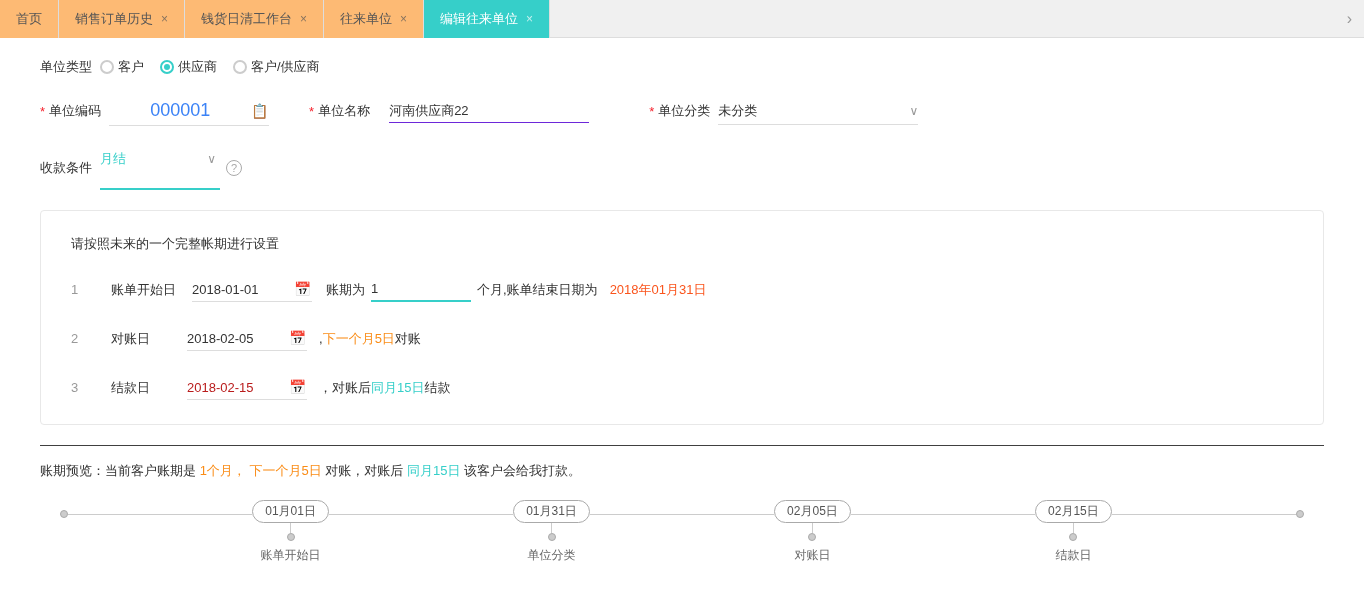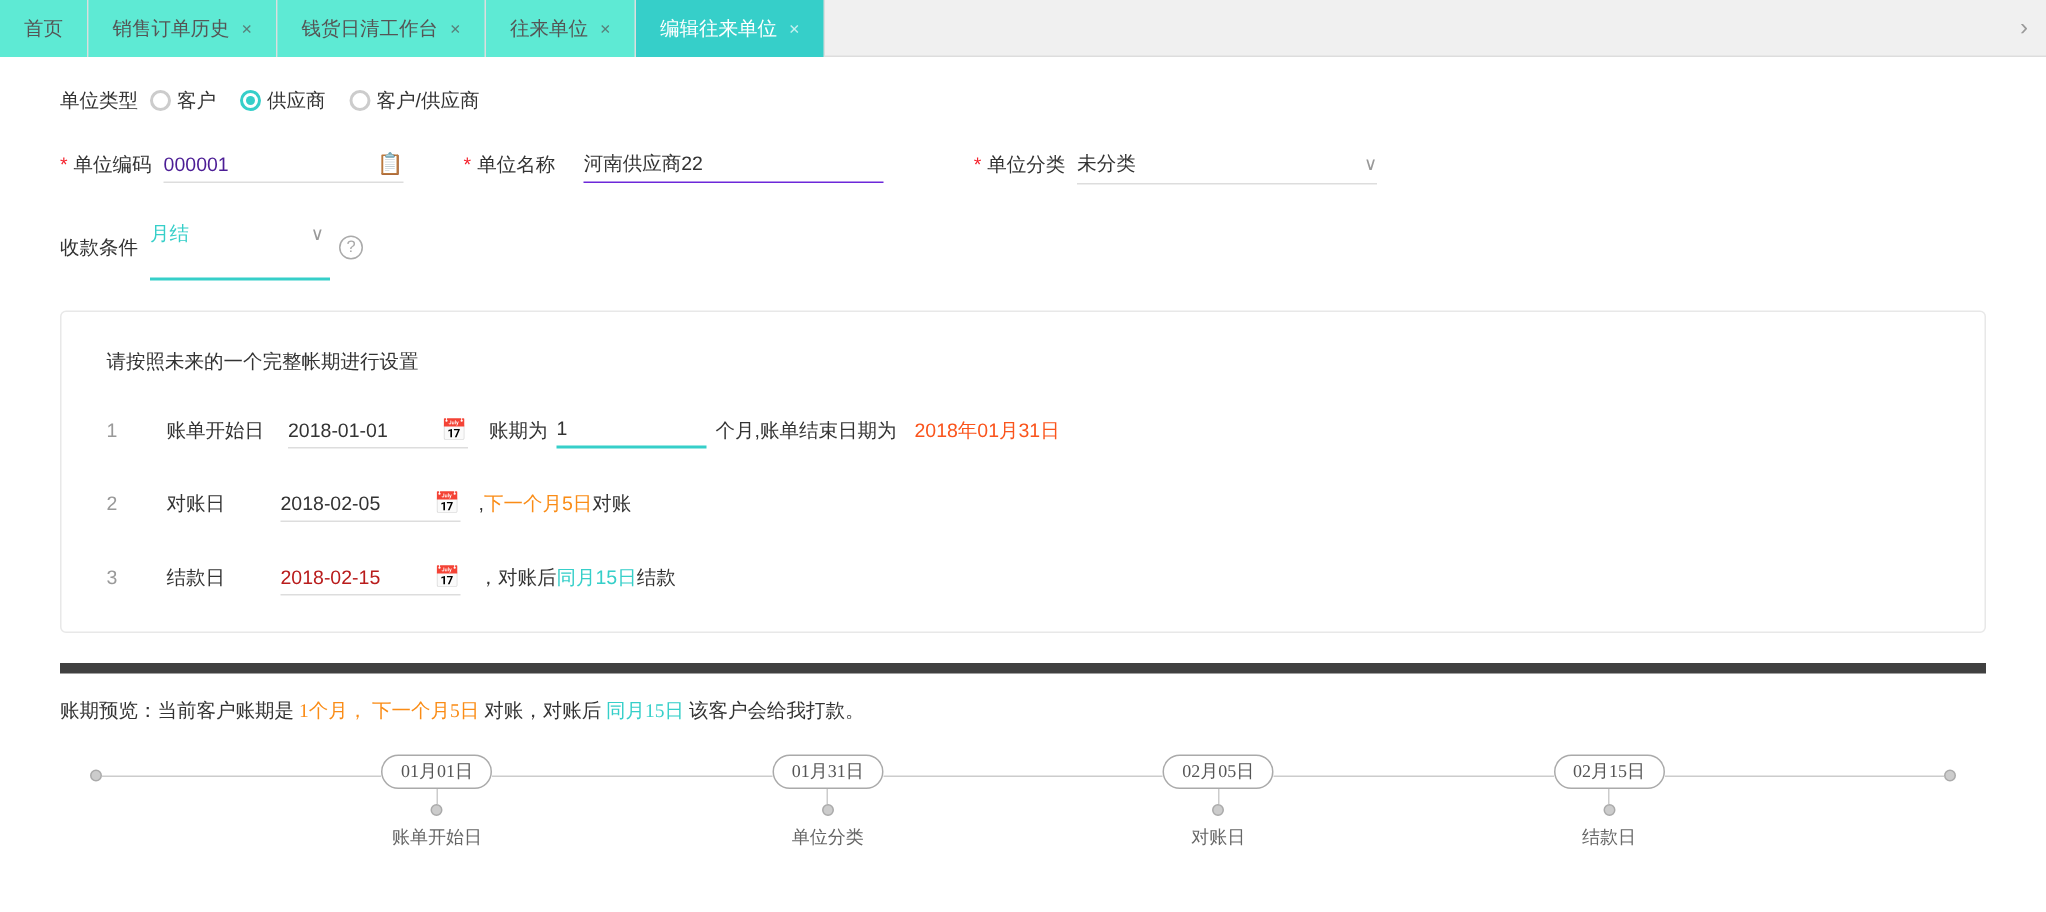--- a/index.html
+++ b/index.html
@@ -16,21 +16,21 @@
     }
     .tab-item {
       display: flex;
       align-items: center;
       padding: 0 16px;
       height: 38px;
       cursor: pointer;
       font-size: 13px;
       color: #555;
       border-right: 1px solid #ddd;
-      background: #5eead4;
+      background: #fdba74;
       position: relative;
       white-space: nowrap;
     }
     .tab-item.active {
       background: #36cfc9;
       color: #fff;
     }
     .tab-item .close-btn {
       margin-left: 8px;
       font-size: 12px;
@@ -226,23 +226,22 @@
       width: 100px;
       padding: 4px 0;
       color: #333;
     }
 
     .inline-text { color: #333; margin: 0 6px; }
 
     
     .preview-section {
       padding: 16px 0;
-      border-top: 7px solid #404040;
+      border-top: 1px solid #404040;
       margin-top: 7px;
-      font-family: Liberation Serif, serif;
     }
     .preview-text {
       font-size: 13px;
       color: #333;
       margin-bottom: 20px;
     }
   </style>
 </head>
 <body>
 
@@ -289,21 +288,21 @@
         </label>
       </div>
     </div>
   </div>
 
   <div class="form-row">
     <div class="form-field">
       <span class="required-star">*</span>
       <span class="form-label">单位编码</span>
       <div class="input-with-icon">
-        <input type="text" class="" value="000001" style="border: none; outline: none; font-size: 13px; color: #4c1d95; width: 120px;" placeholder="000001">
+        <input type="text" class="" value="000001" style="border: none; outline: none; font-size: 18px; color: #3b82f6; width: 120px; text-align: center;" placeholder="000001">
         <span class="calendar-icon">📋</span>
       </div>
     </div>
     <div class="form-field" style="margin-right:60px;">
       <span class="required-star">*</span>
       <span class="form-label">单位名称</span>
       <input type="text" class="text-input" style="width: 200px; color: rgb(51, 51, 51);" value="河南供应商22">
     </div>
     <div class="form-field">
       <span class="required-star">*</span>

